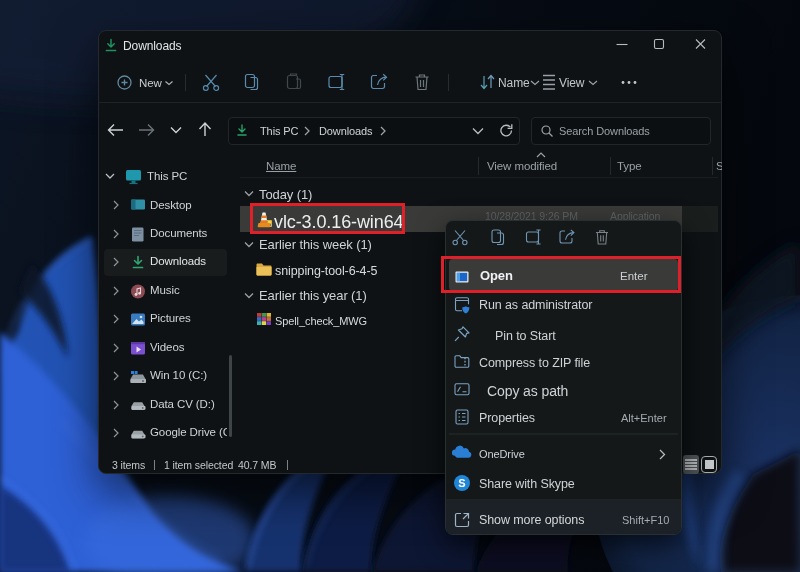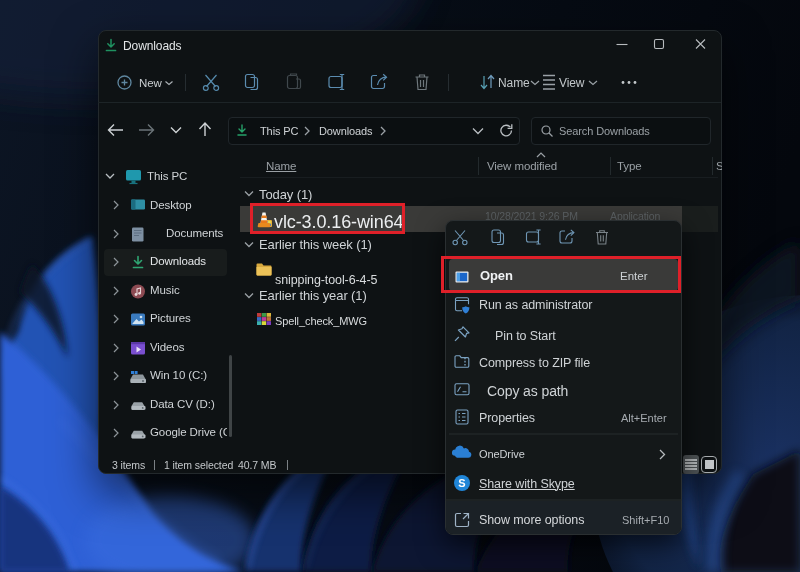--- a/index.html
+++ b/index.html
@@ -268,21 +268,21 @@
   </g>
 
   <g transform="translate(33,269)">
     <path d="M0.5 5.5 L2.8 1.8 h8.4 l2.3 3.7 v3 a1 1 0 0 1 -1 1 h-11 a1 1 0 0 1 -1 -1 Z" fill="#99a1a7"></path>
     <rect x="0.5" y="5.5" width="14" height="3.8" rx="1" fill="#b3bac0"></rect>
     <circle cx="11.7" cy="7.4" r="0.9" fill="#5c666c"></circle>
   </g>
 </svg>
 <div class="abs txt" style="left:147px;top:170px;font-size:11.5px;">This PC</div>
 <div class="abs txt" style="left:150px;top:199px;font-size:11.5px;">Desktop</div>
-<div class="abs txt" style="left:150px;top:227px;font-size:11.5px;margin-left:16px;">Documents</div>
+<div class="abs txt" style="left:150px;top:227px;font-size:11.5px;">Documents</div>
 <div class="abs txt" style="left:150px;top:255px;color:#e4e7e9;font-size:11.5px;">Downloads</div>
 <div class="abs txt" style="left:150px;top:284px;font-size:11.5px;">Music</div>
 <div class="abs txt" style="left:150px;top:312px;font-size:11.5px;">Pictures</div>
 <div class="abs txt" style="left:150px;top:341px;font-size:11.5px;">Videos</div>
 <div class="abs txt" style="left:150px;top:369px;font-size:11.5px;">Win 10 (C:)</div>
 <div class="abs txt" style="left:150px;top:398px;font-size:11.5px;">Data CV (D:)</div>
 <div class="abs txt" style="left:150px;top:426px;width:77px;overflow:hidden;font-size:11.5px;">Google Drive (G</div>
 
 <div class="abs" style="left:229px;top:355px;width:3px;height:82px;background:#3f4446;border-radius:2px;"></div>
 
@@ -324,21 +324,21 @@
 
 <svg class="abs" width="10" height="7" viewBox="0 0 10 7" style="left:244px;top:241px">
   <path d="M1 1.5 l4 4 l4 -4" stroke="#9aa0a5" stroke-width="1.3" fill="none"></path>
 </svg>
 <div class="abs txt" style="left:259px;top:236.5px;font-size:13px;">Earlier this week (1)</div>
 
 <svg class="abs" width="16" height="13" viewBox="0 0 16 13" style="left:256px;top:263px">
   <path d="M0.5 1.5 a1 1 0 0 1 1 -1 h4.5 l1.5 2 h7 a1 1 0 0 1 1 1 v8 a1 1 0 0 1 -1 1 h-13 a1 1 0 0 1 -1 -1 Z" fill="#d8a93e"></path>
   <path d="M0.5 4 h15 v7.5 a1 1 0 0 1 -1 1 h-13 a1 1 0 0 1 -1 -1 Z" fill="#ecc258"></path>
 </svg>
-<div class="abs txt" style="left:275px;top:264px;font-size:12.5px;color:#d8dbdd;margin-top:9px;">snipping-tool-6-4-5</div>
+<div class="abs txt" style="left:275px;top:264px;font-size:12.5px;color:#d8dbdd;">snipping-tool-6-4-5</div>
 
 <svg class="abs" width="10" height="7" viewBox="0 0 10 7" style="left:244px;top:292px">
   <path d="M1 1.5 l4 4 l4 -4" stroke="#9aa0a5" stroke-width="1.3" fill="none"></path>
 </svg>
 <div class="abs txt" style="left:259px;top:288px;font-size:13px;">Earlier this year (1)</div>
 
 <svg class="abs" width="14" height="12" viewBox="0 0 14 12" style="left:257px;top:313px">
   <rect x="0" y="0" width="4.4" height="3.8" fill="#c03a3a"></rect>
       <rect x="4.8" y="0" width="4.4" height="3.8" fill="#3a9a4a"></rect>
       <rect x="9.6" y="0" width="4.4" height="3.8" fill="#d8b43a"></rect>
@@ -456,18 +456,18 @@
 <div class="abs" style="left:479px;top:513px;color:#d4d7da;font-size:12.5px;letter-spacing:-0.1px;">Show more options</div>
 <div class="abs" style="left:622px;top:513.5px;color:#a6abb0;font-size:11px;">Shift+F10</div>
 
 <div class="abs txt" style="left:479px;top:298px;font-size:12.5px;">Run as administrator</div>
 <div class="abs txt" style="left:479px;top:329px;font-size:12.5px;margin-left:16px;">Pin to Start</div>
 <div class="abs txt" style="left:479px;top:355.5px;font-size:12.5px;">Compress to ZIP file</div>
 <div class="abs txt" style="left:487px;top:383px;font-size:14px;">Copy as path</div>
 <div class="abs txt" style="left:479px;top:410.5px;font-size:12.5px;">Properties</div>
 <div class="abs" style="left:621px;top:411.5px;color:#a6abb0;font-size:11px;">Alt+Enter</div>
 <div class="abs txt" style="left:479px;top:448px;font-size:11px;">OneDrive</div>
-<div class="abs txt" style="left:479px;top:476.5px;font-size:12.5px;text-decoration:underline;">Share with Skype</div>
+<div class="abs txt" style="left:479px;top:476.5px;font-size:12.5px;">Share with Skype</div>
 
 <div class="redrect" style="left:250px;top:203px;width:155px;height:31px;"></div>
 <div class="redrect" style="left:441px;top:256px;width:240px;height:37px;"></div>
 
 </div>
 
 </body></html>

